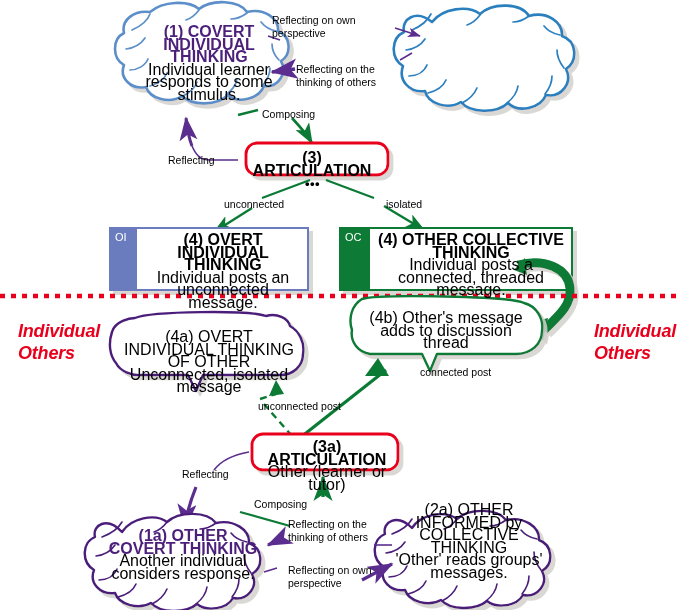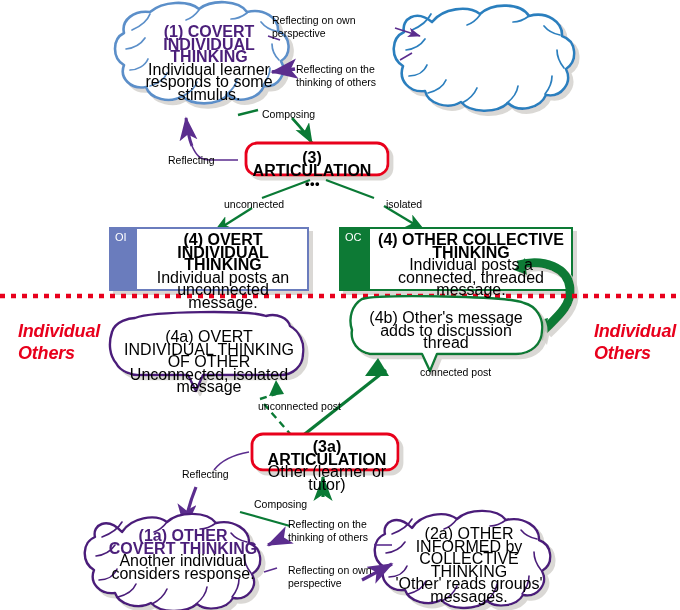--- a/index.html
+++ b/index.html
@@ -362,18 +362,18 @@
   </div>
   <div class="edge-label center" style="left:288px; top:564px; width:110px;">
     <span>Reflecting on own</span><br><span>perspective</span>
   </div>
 
   <div class="node-text" style="left:105px; top:530px; width:156px;">
     <span class="node-title purple"><span>(1a) </span><span>OTHER COVERT THINKING</span></span>
     <span class="node-body">Another individual considers response.</span>
   </div>
 
-  <div class="node-text" style="left:390px; top:528px; width:158px;">
+  <div class="node-text" style="left:390px; top:504px; width:158px;">
     <span class="node-body"><span>(2a) </span><span>OTHER INFORMED by COLLECTIVE THINKING</span></span>
     <span class="node-body">'Other' reads groups' messages.</span>
   </div>
 
 </div>
 
 </body></html>

